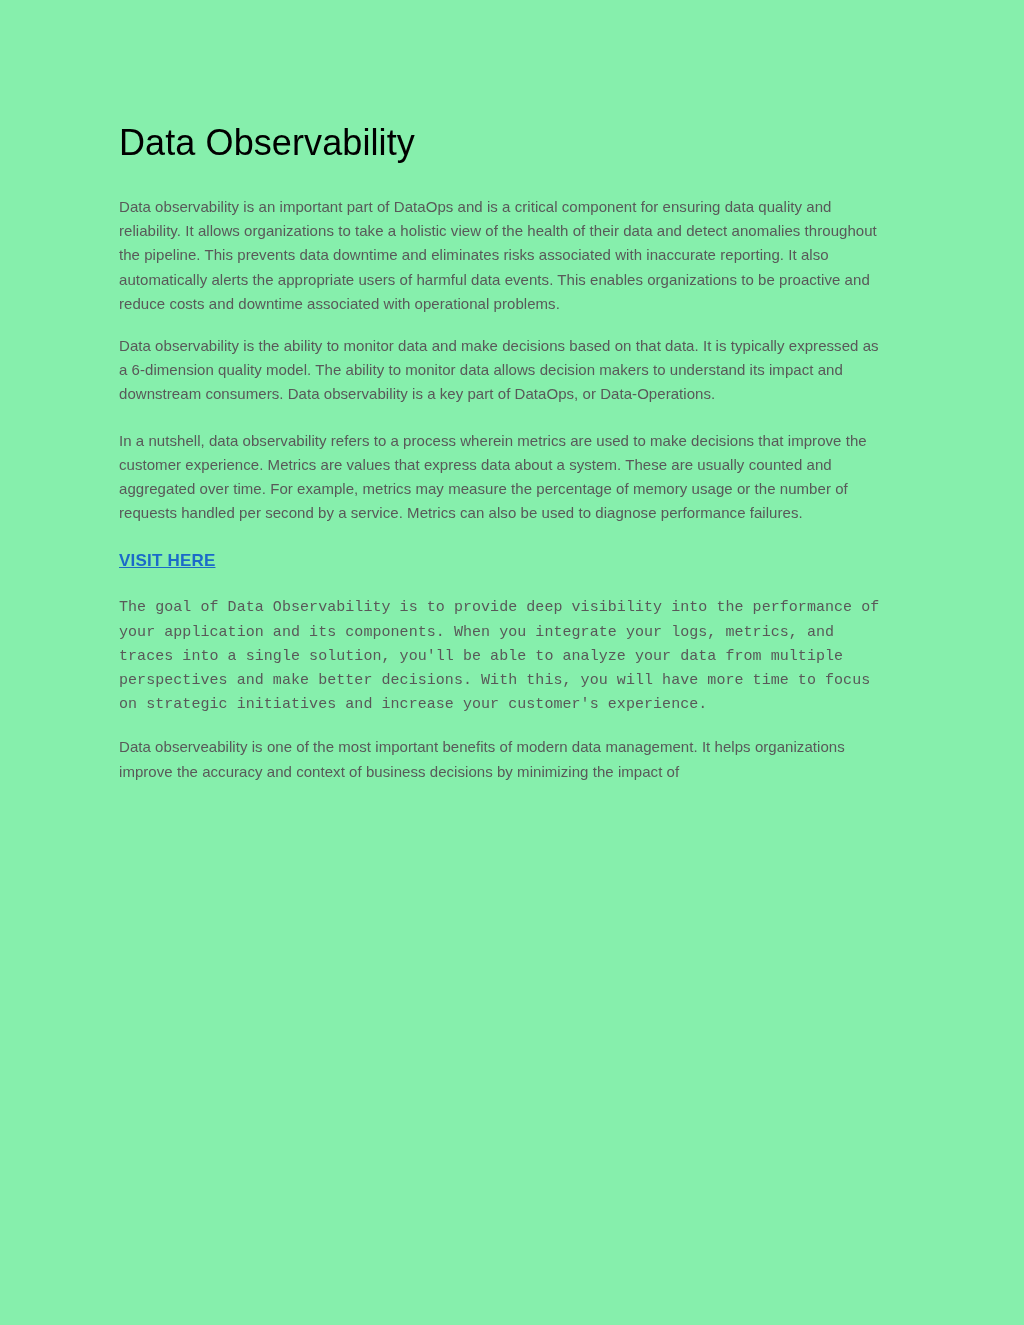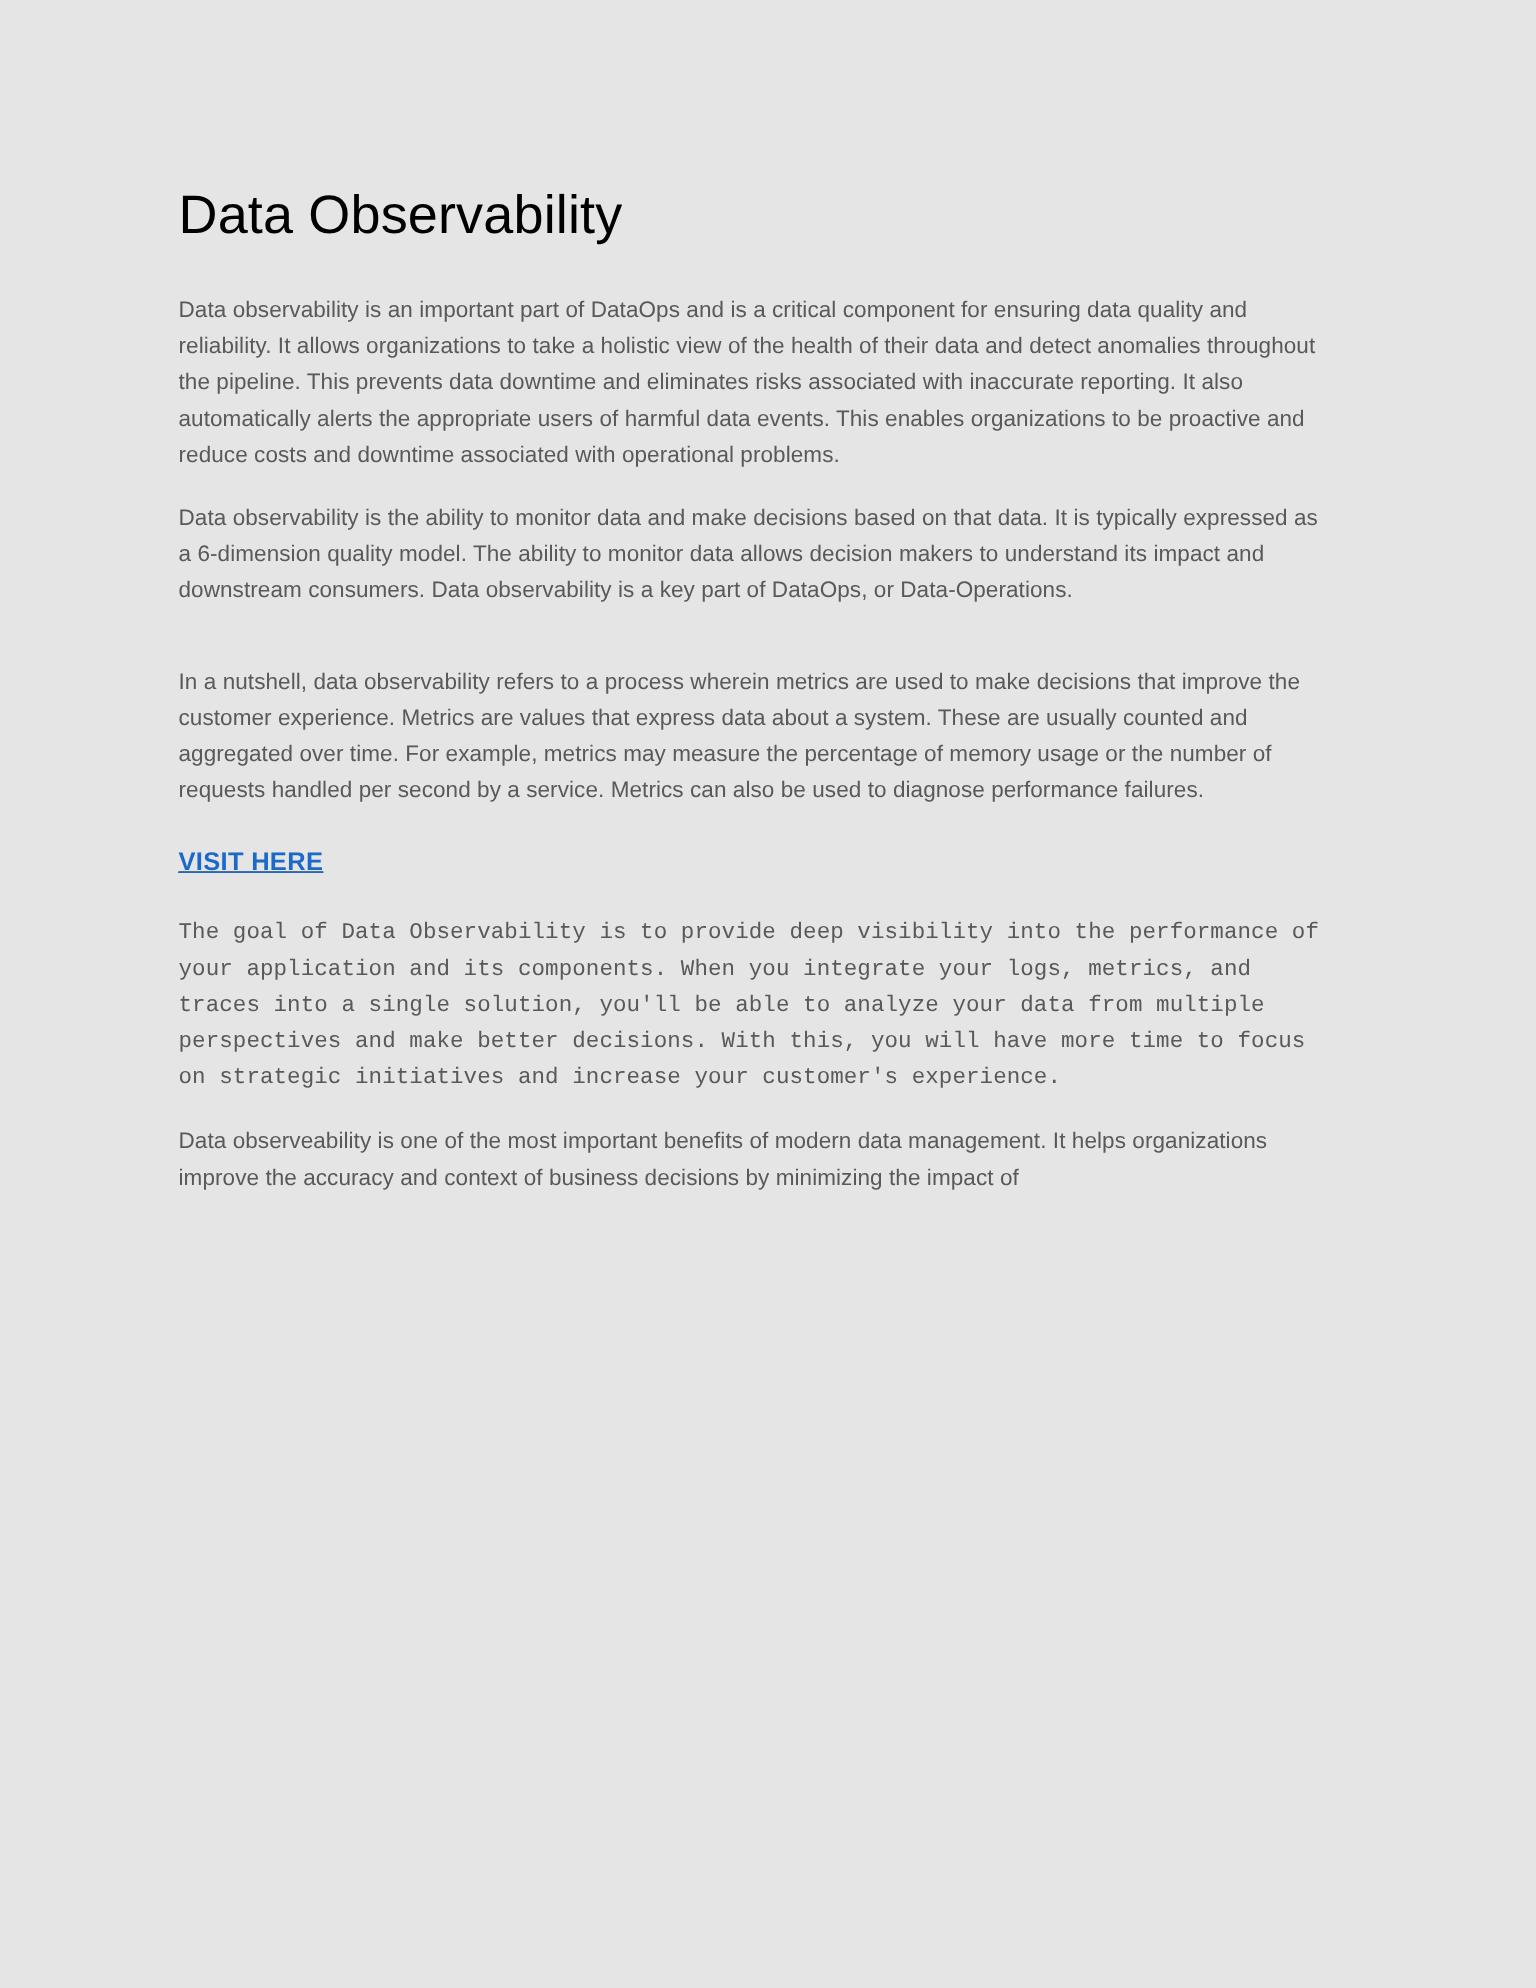--- a/index.html
+++ b/index.html
@@ -13,21 +13,21 @@
     background: #ffffff;
     font-family: "Liberation Sans", sans-serif;
     -webkit-font-smoothing: antialiased;
     overflow: hidden;
   }
 
   .page {
     position: relative;
     width: 1024px;
     height: 1325px;
-    background: #e5e5e5;
+    background: #86efac;
     box-sizing: border-box;
   }
 
   .content {
     position: absolute;
     left: 119px;
     top: 0;
     width: 772px;
   }
 
@@ -59,28 +59,27 @@
   .body-text {
     font-size: 15px;
     line-height: 24.2px;
     color: #595959;
     margin: 0;
     letter-spacing: 0.05px;
     text-align: left;
   }
 
   .para-gap-top-1 { margin-top: 30px; }
-  .para-gap { margin-top: 36px; }
+  .para-gap { margin-top: 22px; }
   .para-gap-after-heading { margin-top: 18px; }
 
   
   .link-row {
     margin-top: 24px;
     margin-bottom: 18px;
-    text-decoration: underline;
   }
   .visit-link {
     font-size: 17px;
     line-height: 24px;
     font-weight: bold;
     color: #1b6ac9;
     text-decoration: underline;
     letter-spacing: 0.2px;
     cursor: pointer;
   }

